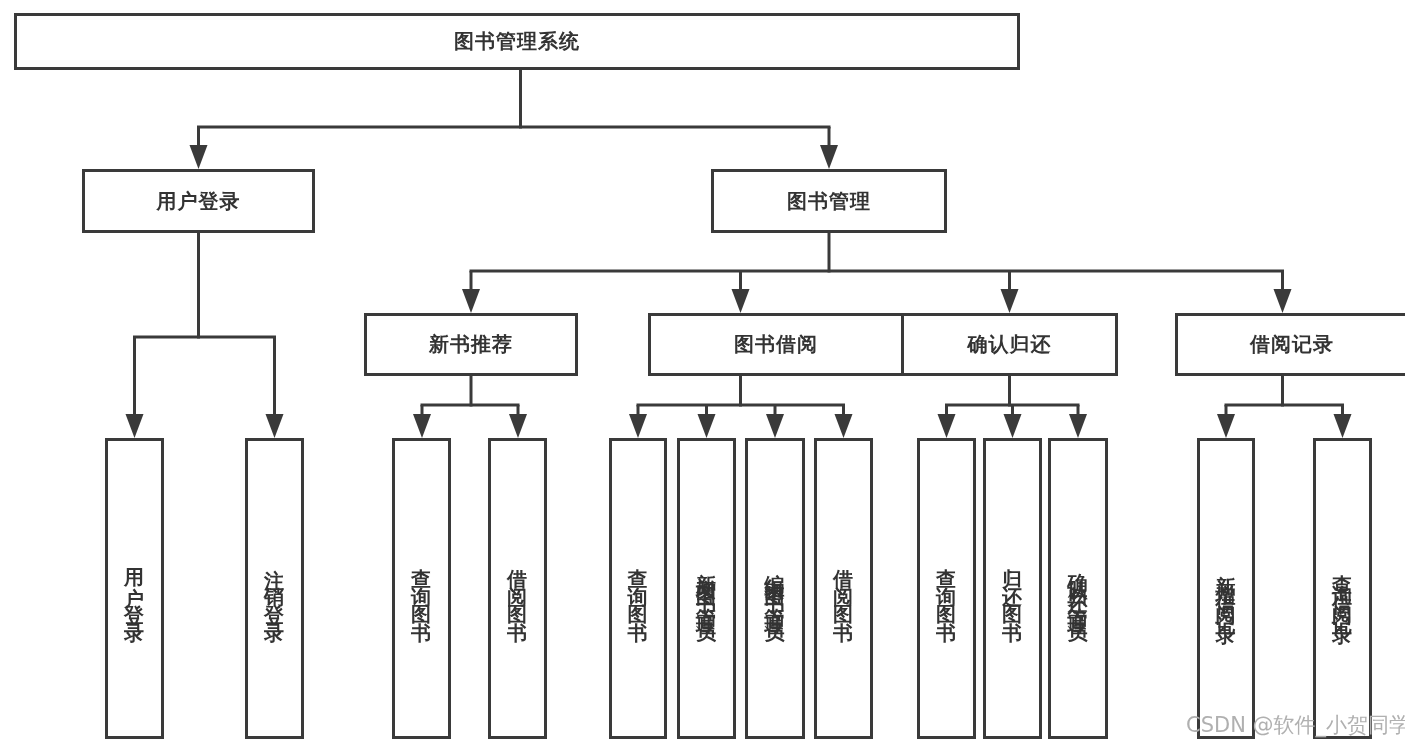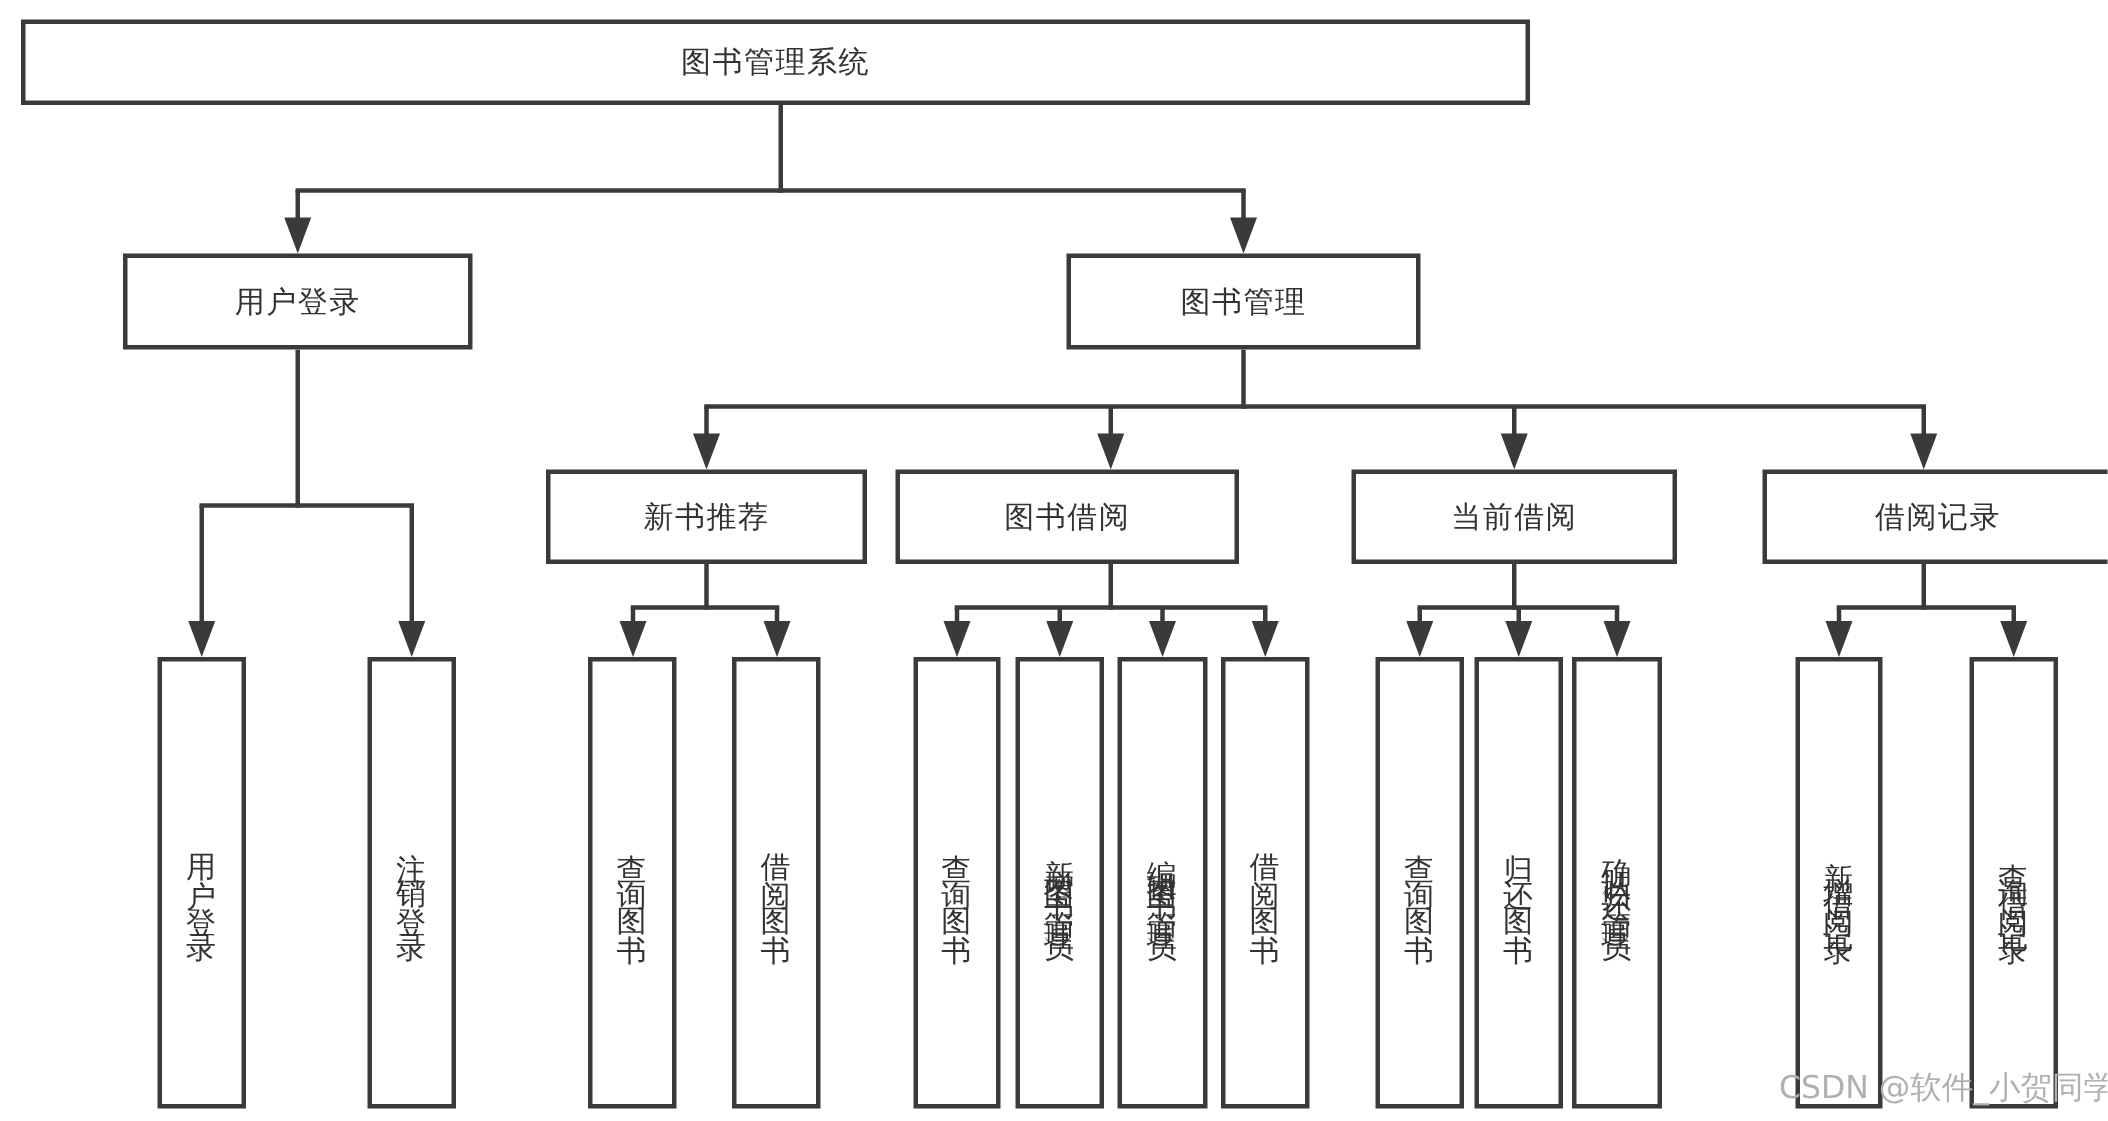--- a/index.html
+++ b/index.html
@@ -16,21 +16,21 @@
   #canvas{
     position:relative;
     width:1405px;height:747px;
     background:var(--color-background);
     overflow:hidden;
   }
   .node{
     position:absolute;
     background:#fff;
     border:3px solid var(--color-line);
-    display:flex;align-items:center;justify-content:center;
+    display:flex;align-items:center;justify-content:center;font-weight:bold;
   }
   .hlabel{
     color:var(--color-text);
     font-size:20px;
     letter-spacing:1px;
     white-space:nowrap;
   }
   .vlabel{
     color:var(--color-text);
     font-size:20px;
@@ -141,25 +141,25 @@
   <div class="node" style="left:82px;top:169px;width:233px;height:64px">
     <span class="hlabel">用户登录</span>
   </div>
   <div class="node" style="left:364px;top:313px;width:214px;height:63px">
     <span class="hlabel">新书推荐</span>
   </div>
 
   <div class="node" style="left:711px;top:169px;width:236px;height:64px">
     <span class="hlabel">图书管理</span>
   </div>
-  <div class="node" style="left:597px;top:313px;width:229px;height:63px">
+  <div class="node" style="left:648px;top:313px;width:256px;height:63px">
     <span class="hlabel">图书借阅</span>
   </div>
   <div class="node" style="left:901px;top:313px;width:217px;height:63px">
-    <span class="hlabel">当前借阅</span>
+    <span class="hlabel">确认归还</span>
   </div>
   <div class="node" style="left:1175px;top:313px;width:234px;height:63px">
     <span class="hlabel">借阅记录</span>
   </div>
 
   <div class="node" style="left:105px;top:438px;width:59px;height:301px">
     <span class="vlabel v4">用户登录</span>
   </div>
   <div class="node" style="left:245px;top:438px;width:59px;height:301px">
     <span class="vlabel v4">注销登录</span>

